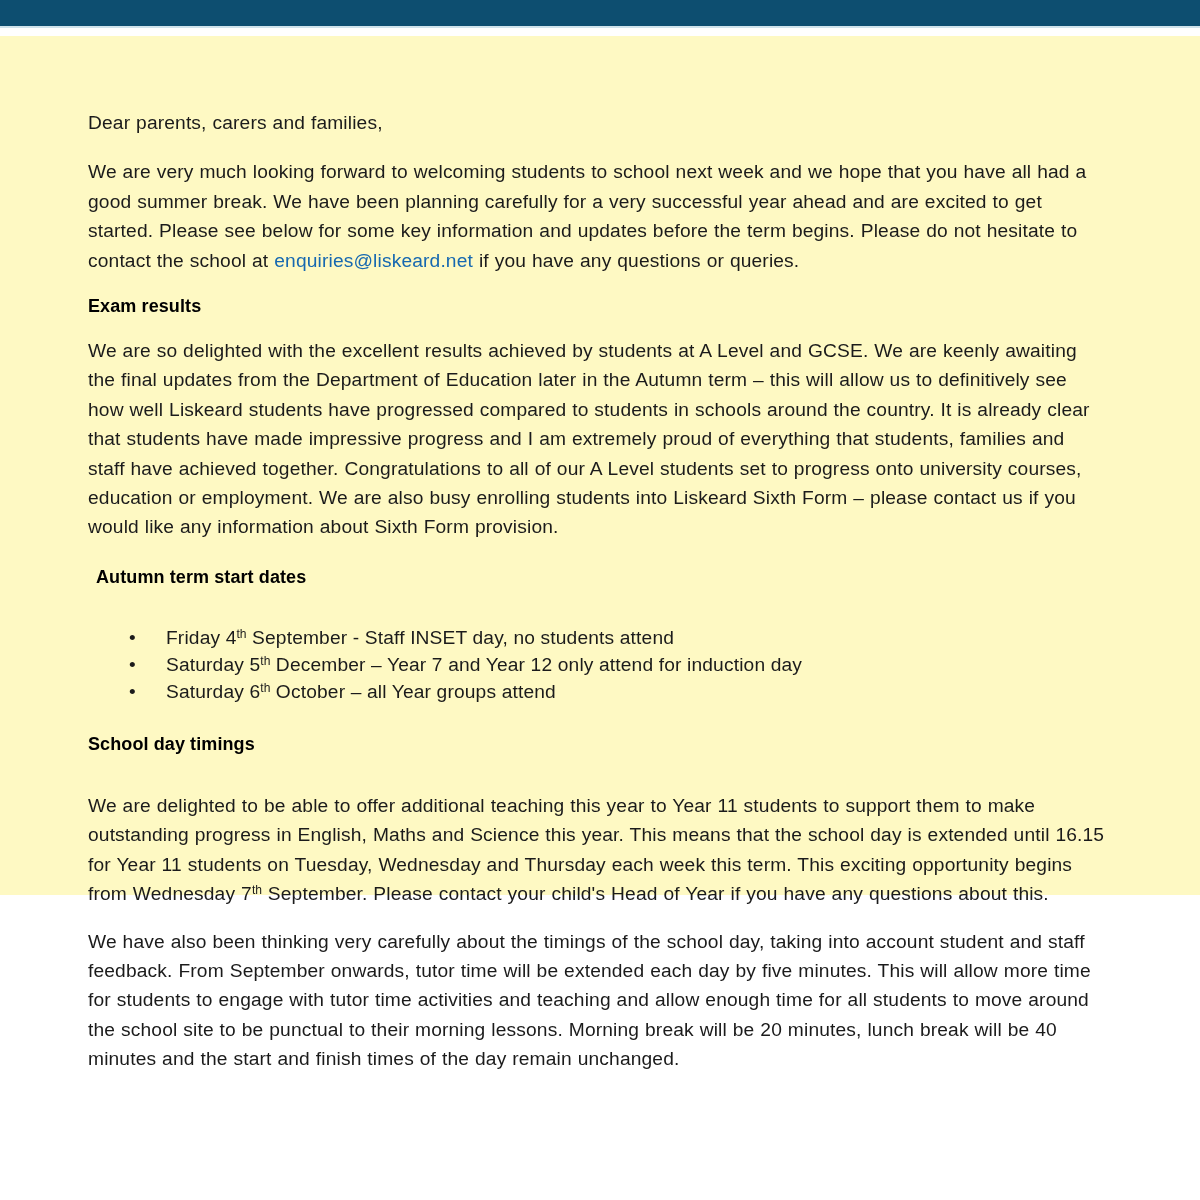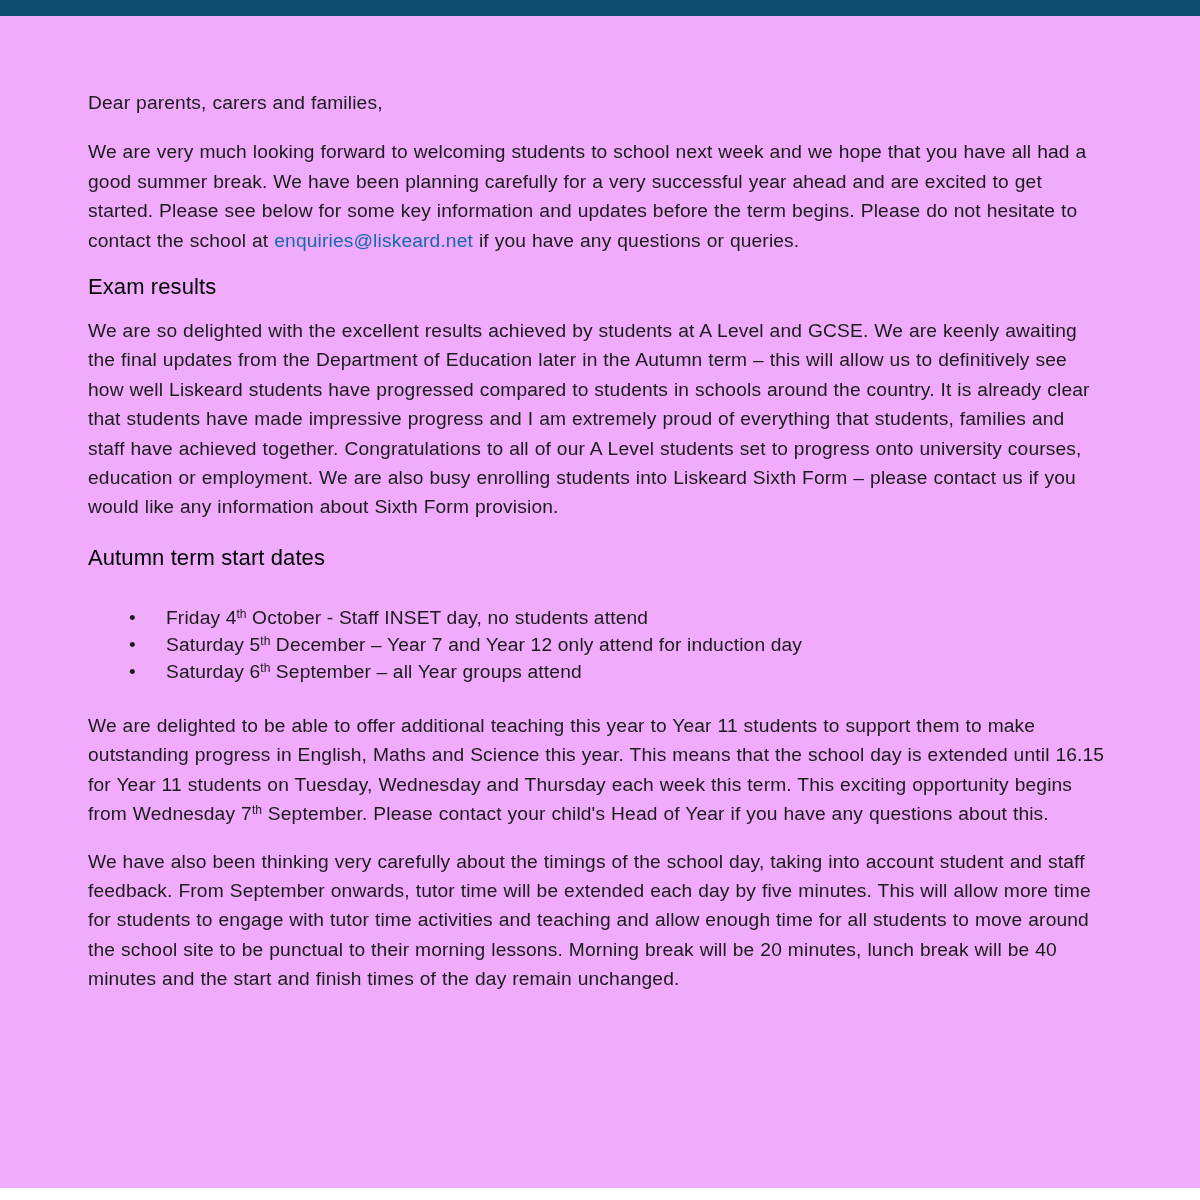--- a/index.html
+++ b/index.html
@@ -30,25 +30,25 @@
     top: 26px;
     left: 0;
     width: 1200px;
     height: 2px;
     background: #cfe3ec;
   }
 
   
   .page {
     position: absolute;
-    top: 16px;
+    top: 36px;
     left: 0;
     width: 1200px;
-    height: 1172px;
-    background: #f0abfc;
+    height: 859px;
+    background: #fef9c3;
     box-sizing: border-box;
   }
 
   .content {
     position: absolute;
     left: 88px;
     top: 72px;
     width: 1018px;
   }
 
@@ -60,30 +60,31 @@
     letter-spacing: 0.15px;
     text-align: left;
     word-spacing: 0.4px;
   }
 
   .para.salutation {
     margin-bottom: 20px;
   }
 
   .heading {
-    font-size: 22px;
+    font-size: 18px;
     line-height: 27px;
     color: #000000;
-    font-weight: normal;
+    font-weight: bold;
     margin: 0 0 16px 0;
     letter-spacing: 0.1px;
   }
 
   .heading.spaced-top {
     margin-top: 22px;
+    margin-left: 8px;
   }
 
   .heading.with-gap-below {
     margin-bottom: 33px;
   }
 
   .email-link {
     color: #1668b0;
     cursor: pointer;
   }
@@ -134,29 +135,30 @@
     <p class="para"><span>We are very much looking forward to welcoming students to school next week and we hope that you have all had a good summer break. We have been planning carefully for a very successful year ahead and are excited to get started. Please see below for some key information and updates before the term begins. Please do not hesitate to contact the school at </span><a class="email-link">enquiries@liskeard.net</a><span> if you have any questions or queries.</span></p>
 
     <h2 class="heading">Exam results</h2>
 
     <p class="para">We are so delighted with the excellent results achieved by students at A Level and GCSE. We are keenly awaiting the final updates from the Department of Education later in the Autumn term – this will allow us to definitively see how well Liskeard students have progressed compared to students in schools around the country. It is already clear that students have made impressive progress and I am extremely proud of everything that students, families and staff have achieved together. Congratulations to all of our A Level students set to progress onto university courses, education or employment. We are also busy enrolling students into Liskeard Sixth Form – please contact us if you would like any information about Sixth Form provision.</p>
 
     <h2 class="heading with-gap-below spaced-top">Autumn term start dates</h2>
 
     <ul class="bullet-list">
       <li class="bullet-item">
-        <span class="bullet-marker">•</span><span>Friday 4</span><sup class="ord">th</sup><span> October  - Staff INSET day, no students attend</span>
+        <span class="bullet-marker">•</span><span>Friday 4</span><sup class="ord">th</sup><span> September  - Staff INSET day, no students attend</span>
       </li>
       <li class="bullet-item">
         <span class="bullet-marker">•</span><span>Saturday 5</span><sup class="ord">th</sup><span> December – Year 7 and Year 12 only attend for induction day</span>
       </li>
       <li class="bullet-item">
-        <span class="bullet-marker">•</span><span>Saturday 6</span><sup class="ord">th</sup><span> September – all Year groups attend</span>
+        <span class="bullet-marker">•</span><span>Saturday 6</span><sup class="ord">th</sup><span> October – all Year groups attend</span>
       </li>
     </ul>
 
+    <h2 class="heading with-gap-below">School day timings</h2>
 
     <p class="para"><span>We are delighted to be able to offer additional teaching this year to Year 11 students to support them to make outstanding progress in English, Maths and Science this year. This means that the school day is extended until 16.15 for Year 11 students on Tuesday, Wednesday and Thursday each week this term. This exciting opportunity begins from Wednesday 7</span><sup class="ord">th</sup><span> September. Please contact your child's Head of Year if you have any questions about this.</span></p>
 
     <p class="para">We have also been thinking very carefully about the timings of the school day, taking into account student and staff feedback. From September onwards, tutor time will be extended each day by five minutes. This will allow more time for students to engage with tutor time activities and teaching and allow enough time for all students to move around the school site to be punctual to their morning lessons. Morning break will be 20 minutes, lunch break will be 40 minutes and the start and finish times of the day remain unchanged.</p>
 
   </div>
 </div>
 
 </body></html>

